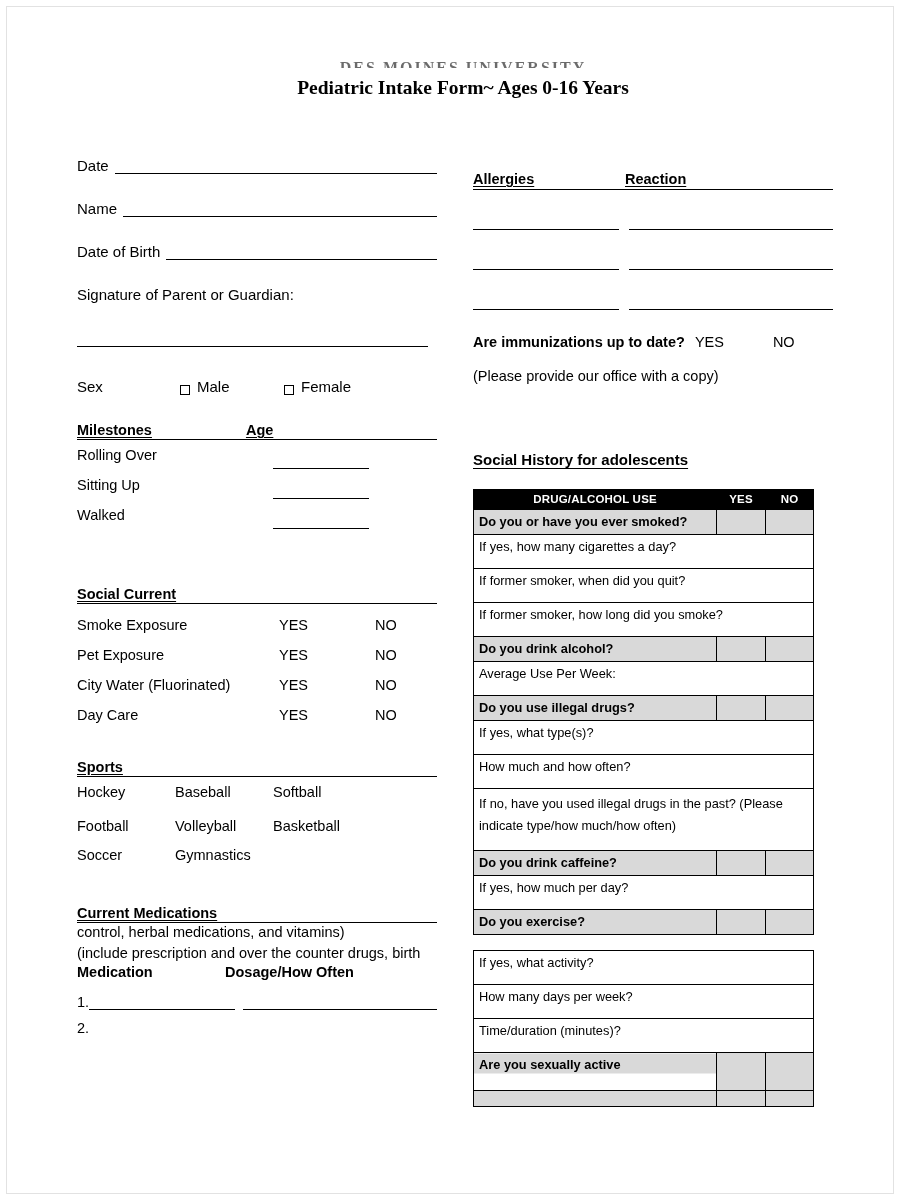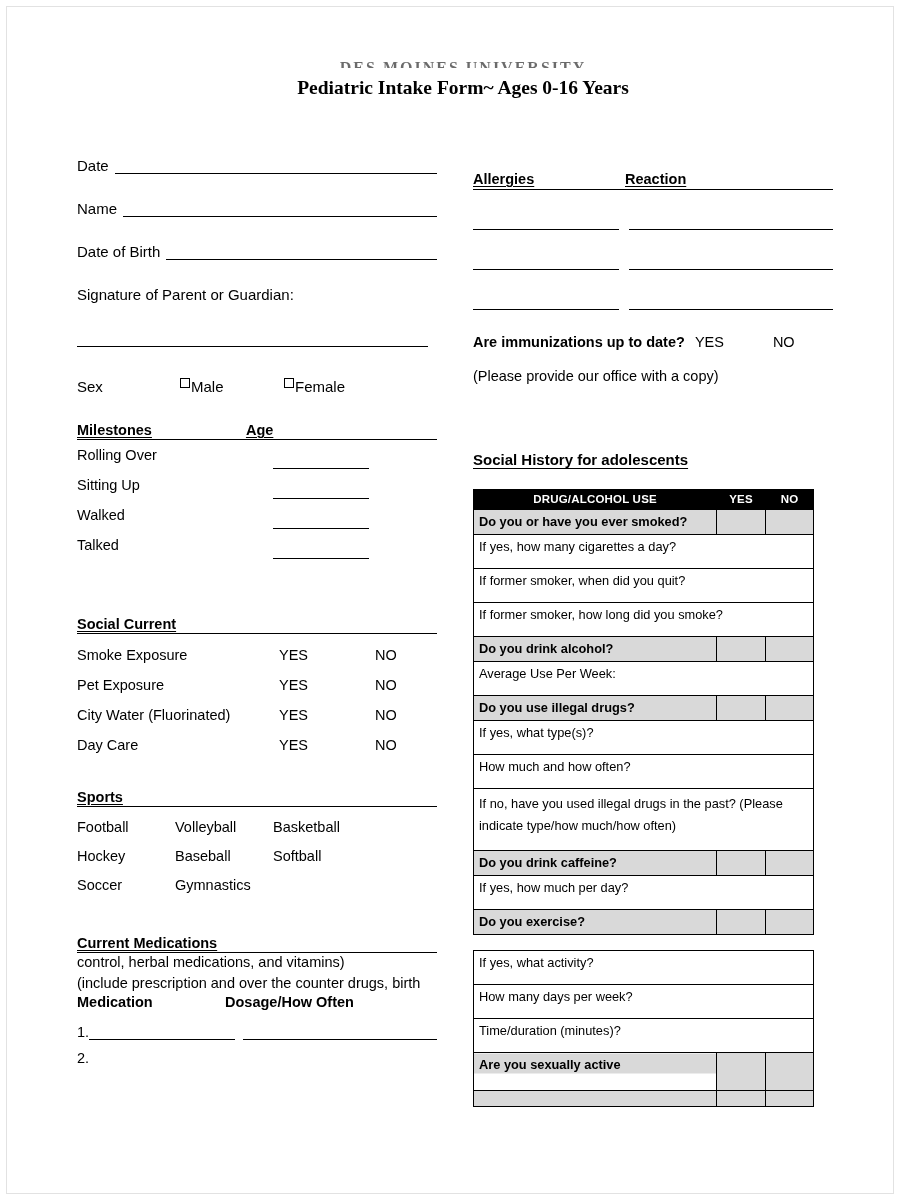--- a/index.html
+++ b/index.html
@@ -49,21 +49,21 @@
   .frow { display: flex; align-items: flex-end; margin-bottom: 26px; }
   .frow .lbl { white-space: nowrap; font-size: 15px; line-height: 17px; }
   .frow .rule { flex: 1; border-bottom: 1.6px solid #000; margin-left: 6px; height: 14px; }
 
   .sig-lbl { font-size: 15px; margin-top: 2px; }
   .sig-rule { border-bottom: 1.6px solid #000; height: 44px; width: 351px; }
 
   
   .sex { display: flex; align-items: center; margin-top: 31px; font-size: 15px; }
   .sex .t1 { width: 103px; }
-  .sex .opt { display: flex; align-items: flex-start; gap: 1px; width: 104px; }
+  .sex .opt { display: flex; align-items: flex-end; gap: 7px; width: 104px; }
   .box {
     width: 10px; height: 10px;
     border: 1.3px solid #000;
     display: inline-block;
   }
 
   
   .sec { margin-top: 27px; }
   .sec-head {
     display: flex; align-items: flex-end;
@@ -218,24 +218,20 @@
         <span class="ln"></span>
       </div>
       <div class="ms-row">
         <span class="n">Sitting Up</span>
         <span class="ln"></span>
       </div>
       <div class="ms-row">
         <span class="n">Walked</span>
         <span class="ln"></span>
       </div>
-      <div class="ms-row">
-        <span class="n">Talked</span>
-        <span class="ln"></span>
-      </div>
     </div>
 
     <div class="sec" style="margin-top:56px">
       <div class="sec-head">
         <span class="h">Social Current</span>
         <span class="sp"></span>
       </div>
       <div class="yn-row" style="margin-top:6px">
         <span class="n">Smoke Exposure</span>
         <span class="y">YES</span>
@@ -256,29 +252,29 @@
         <span class="y">YES</span>
         <span>NO</span>
       </div>
     </div>
 
     <div class="sec" style="margin-top:29px">
       <div class="sec-head">
         <span class="h">Sports</span>
         <span class="sp"></span>
       </div>
+      <div class="sp-row">
+        <span class="c">Hockey</span>
+        <span class="c">Baseball</span>
+        <span class="c">Softball</span>
+      </div>
       <div class="sp-row" style="margin-top:5px">
         <span class="c">Football</span>
         <span class="c">Volleyball</span>
         <span class="c">Basketball</span>
-      </div>
-      <div class="sp-row">
-        <span class="c">Hockey</span>
-        <span class="c">Baseball</span>
-        <span class="c">Softball</span>
       </div>
       <div class="sp-row">
         <span class="c">Soccer</span>
         <span class="c">Gymnastics</span>
         <span class="c"></span>
       </div>
     </div>
 
     <div class="sec" style="margin-top:36px">
       <div class="sec-head">

